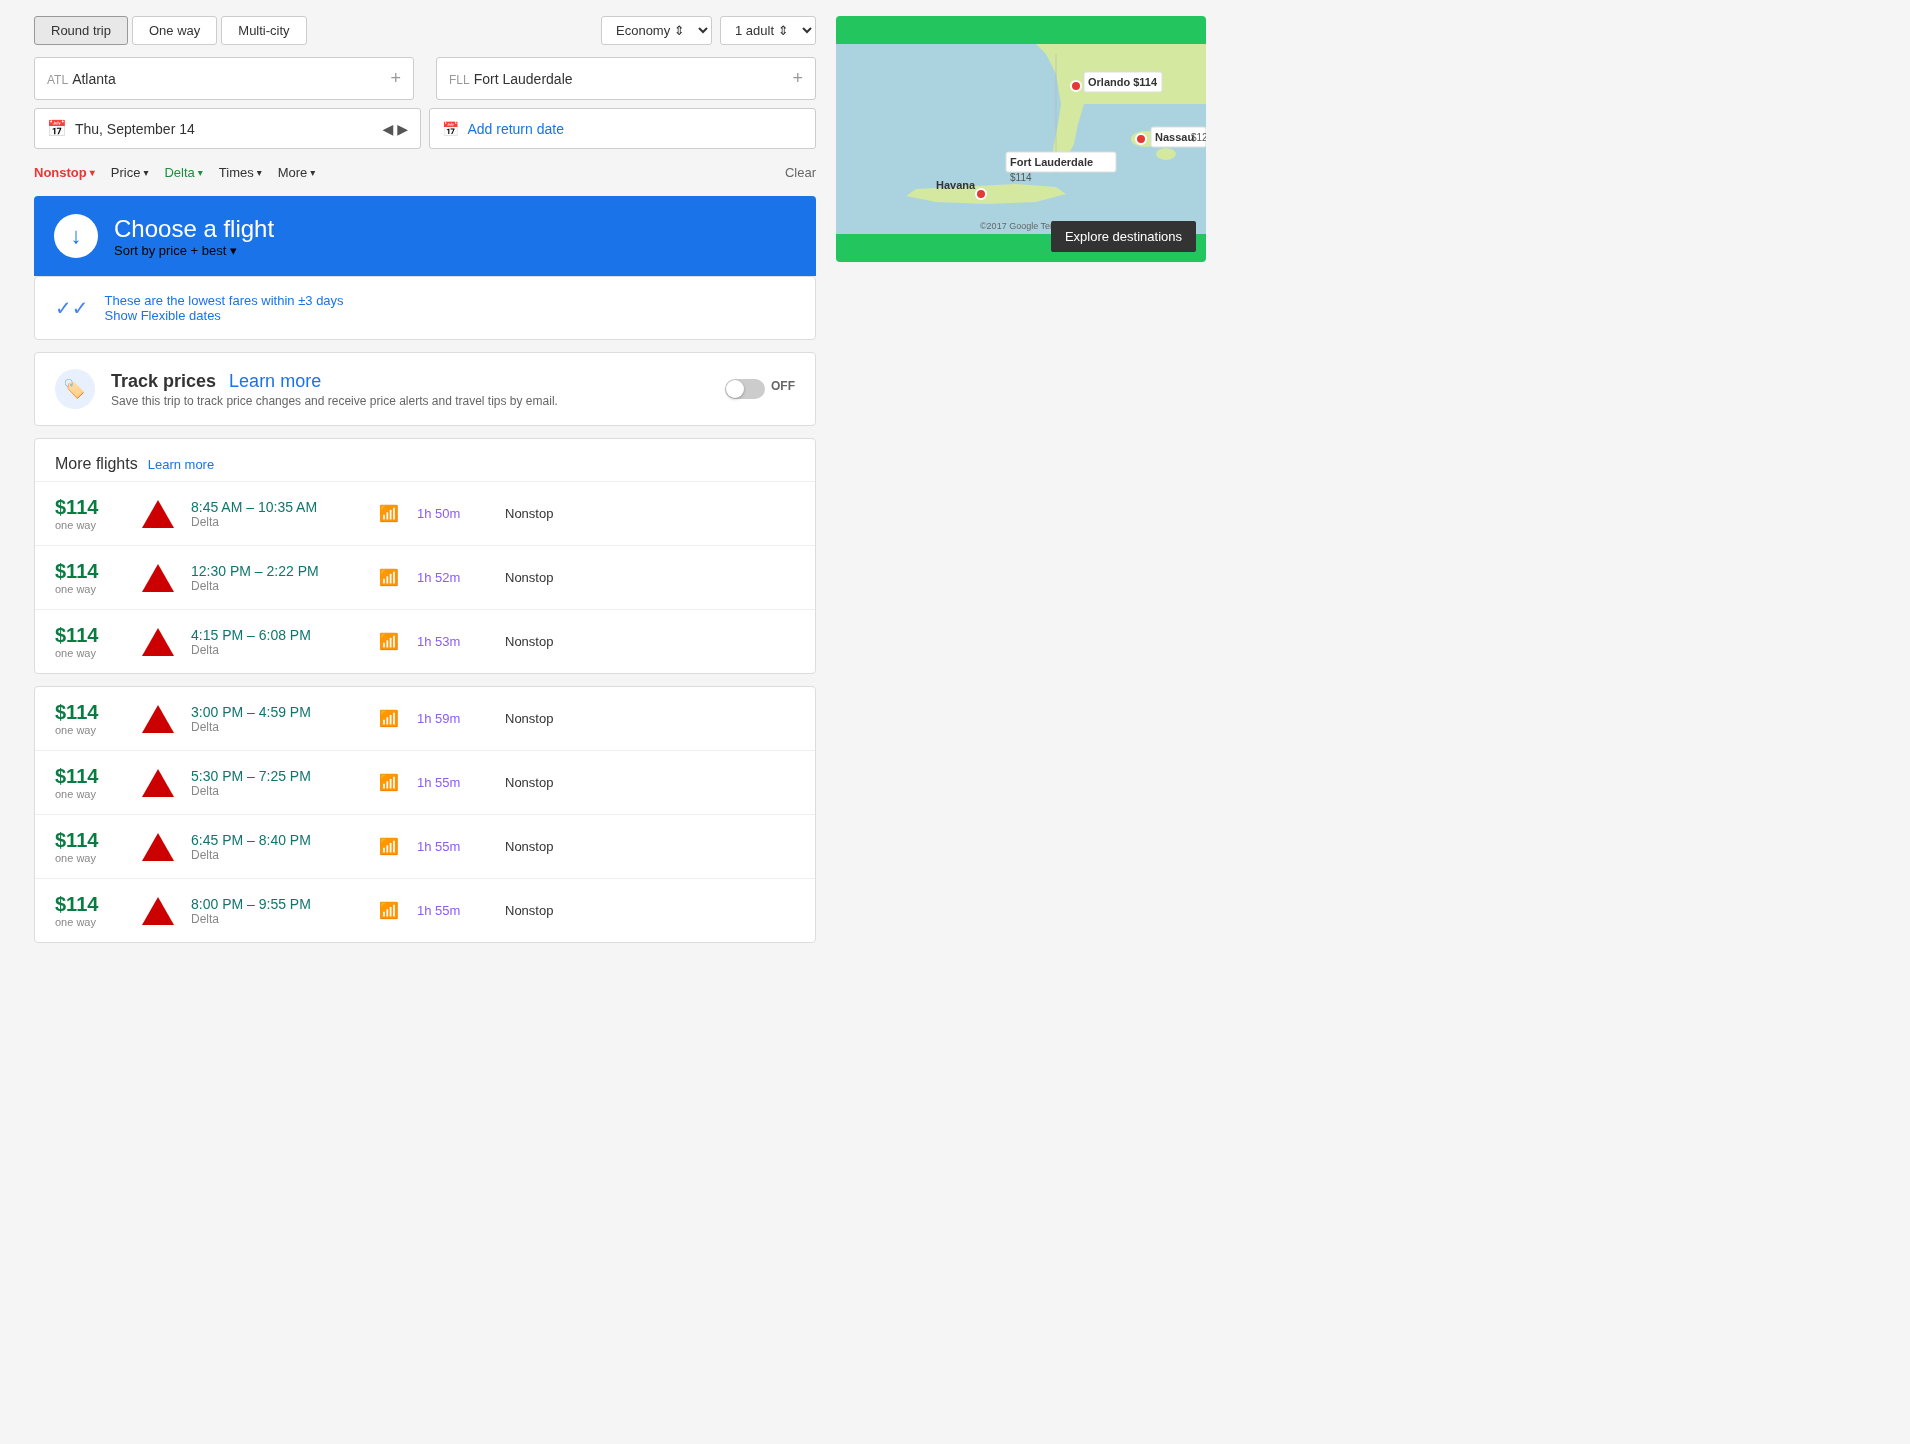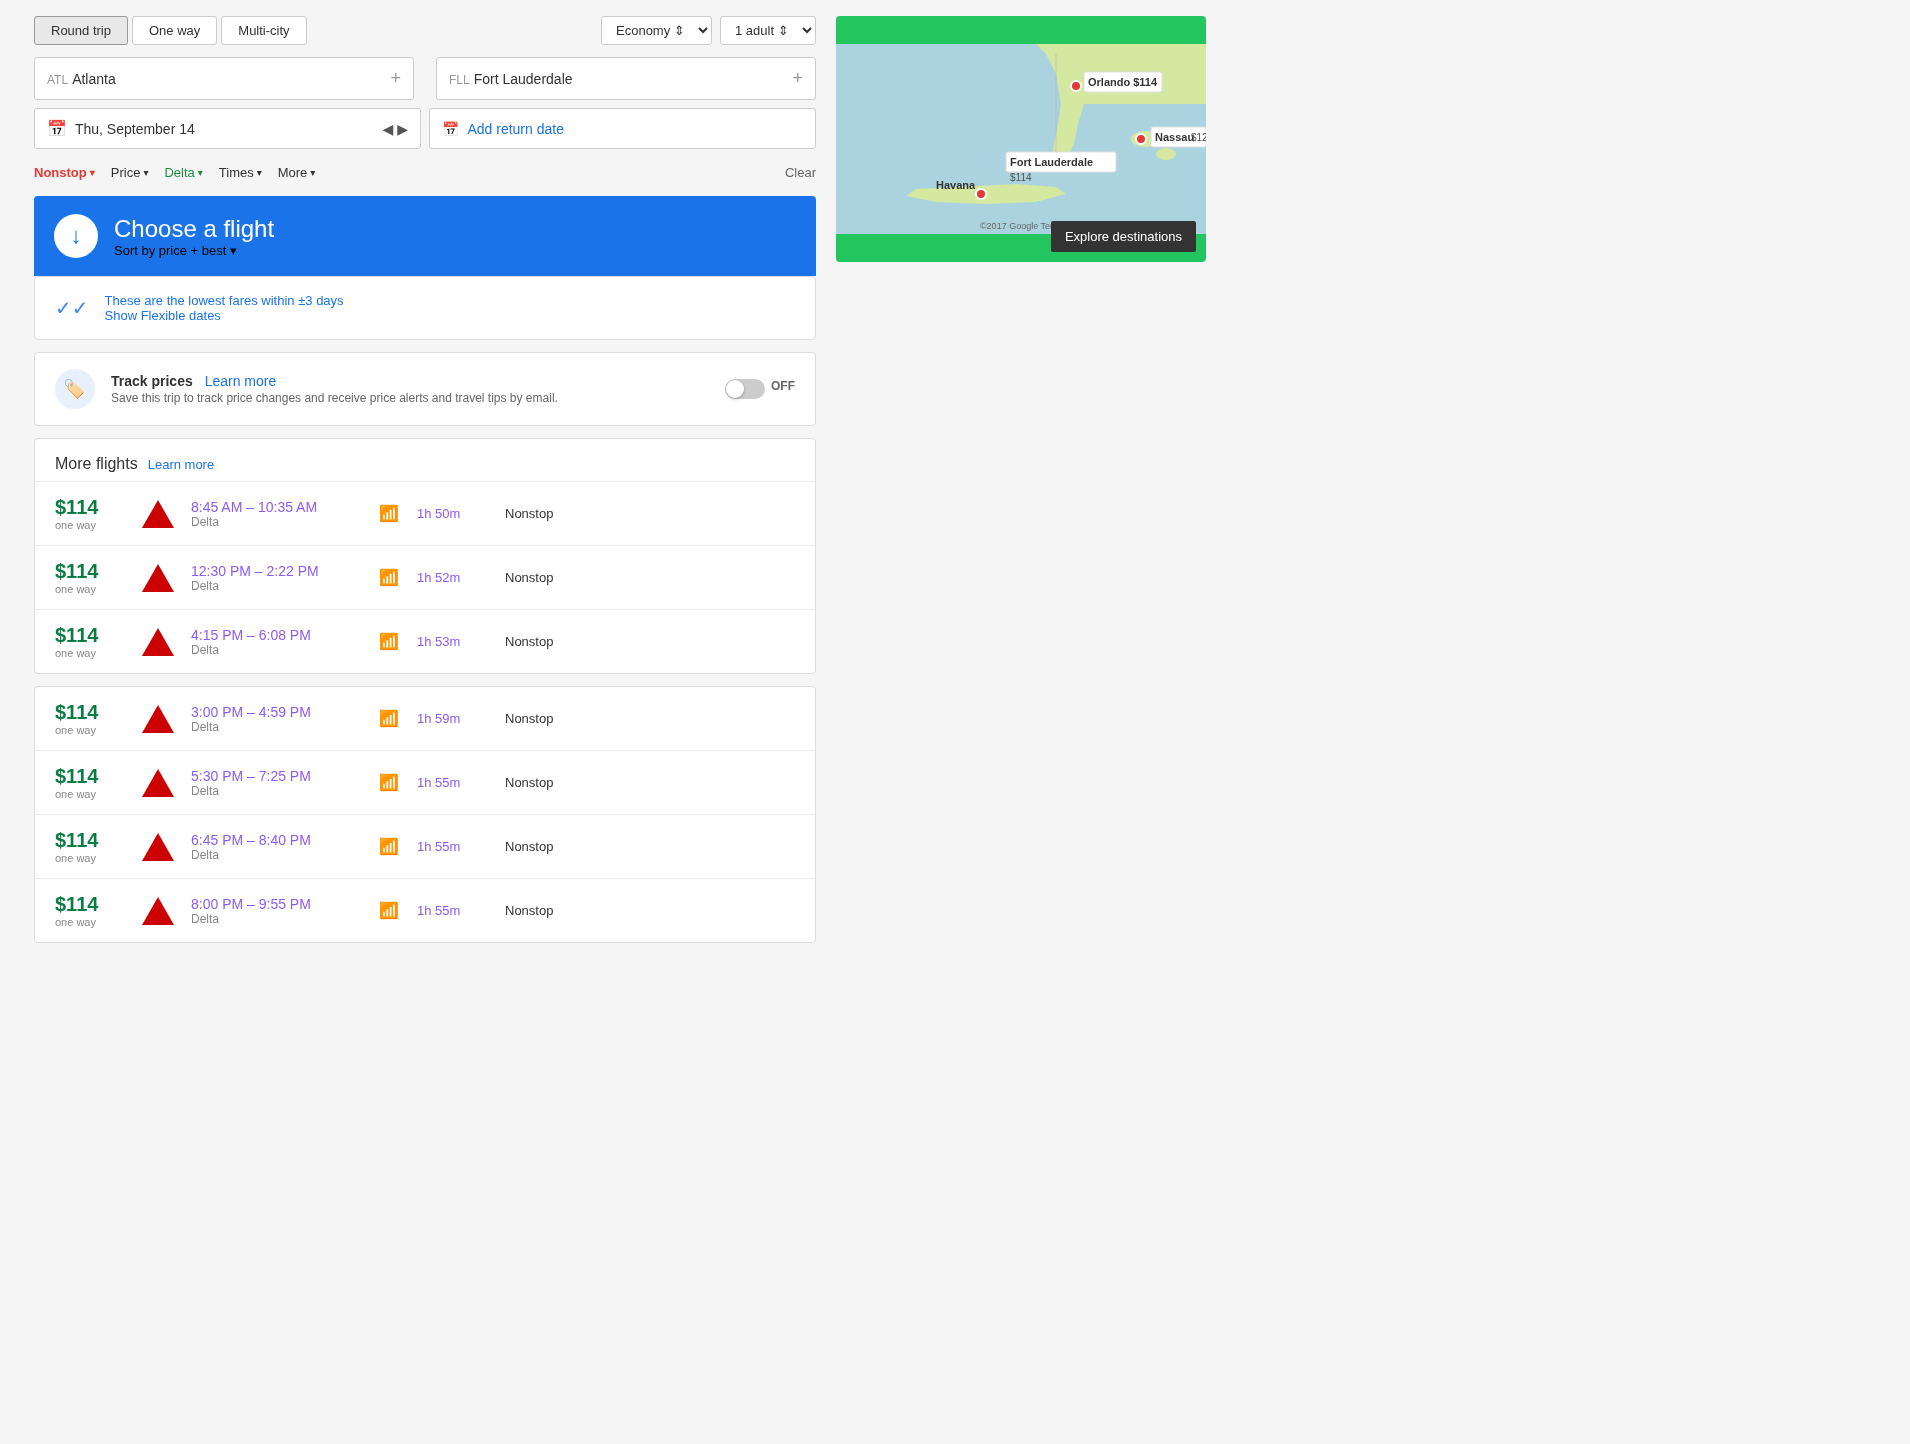--- a/index.html
+++ b/index.html
@@ -143,21 +143,21 @@
       margin-bottom: 12px;
     }
     .track-icon {
       width: 40px; height: 40px;
       background: #e8f0fe;
       border-radius: 50%;
       display: flex; align-items: center; justify-content: center;
       font-size: 18px;
     }
     .track-info { flex: 1; }
-    .track-title { font-size: 14px; font-weight: bold; color: #333; }
+    .track-title { font-size: 18px; font-weight: bold; color: #333; }
     .track-title a { color: #1a73e8; text-decoration: none; font-weight: normal; cursor: pointer; margin-left: 8px; }
     .track-desc { font-size: 12px; color: #666; margin-top: 2px; }
     .toggle-switch { display: flex; align-items: flex-start; gap: 6px; }
     .toggle-track {
       width: 40px; height: 20px;
       background: #ccc;
       border-radius: 10px;
       position: relative;
       cursor: pointer;
     }
@@ -202,21 +202,21 @@
     .price-label { color: #888; font-size: 11px; }
     .airline-logo { min-width: 50px; display: flex; justify-content: center; }
     
     .delta-logo {
       width: 0; height: 0;
       border-left: 16px solid transparent;
       border-right: 16px solid transparent;
       border-bottom: 28px solid #cc0000;
     }
     .flight-times { min-width: 170px; }
-    .time-range { font-size: 14px; color: #8b5cf6; }
+    .time-range { font-size: 14px; color: #0f766e; }
     .airline-name { font-size: 12px; color: #888; }
     .flight-wifi { min-width: 40px; display: flex; align-items: center; justify-content: center; color: #555; font-size: 16px; }
     .flight-duration { min-width: 80px; font-size: 13px; color: #8b5cf6; }
     .flight-stops { font-size: 13px; color: #333; }
 
     
     .other-flights-section {
       background: white;
       border: 1px solid #ddd;
       border-radius: 4px;

